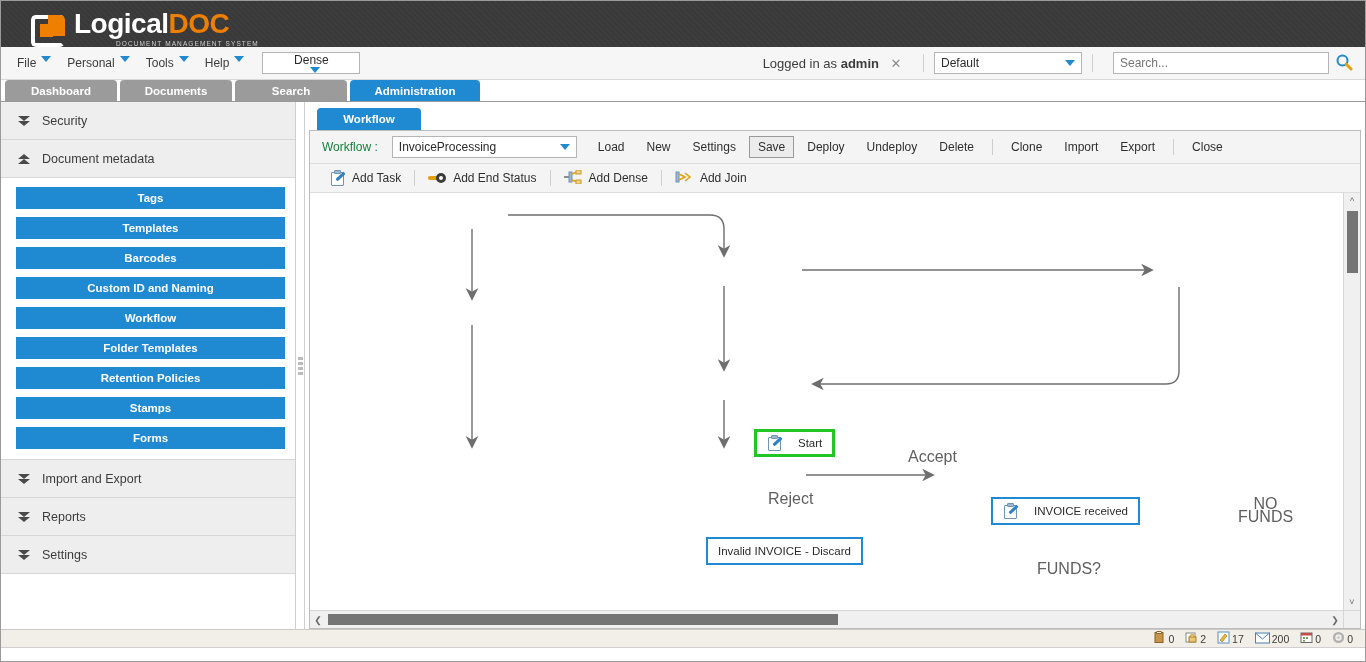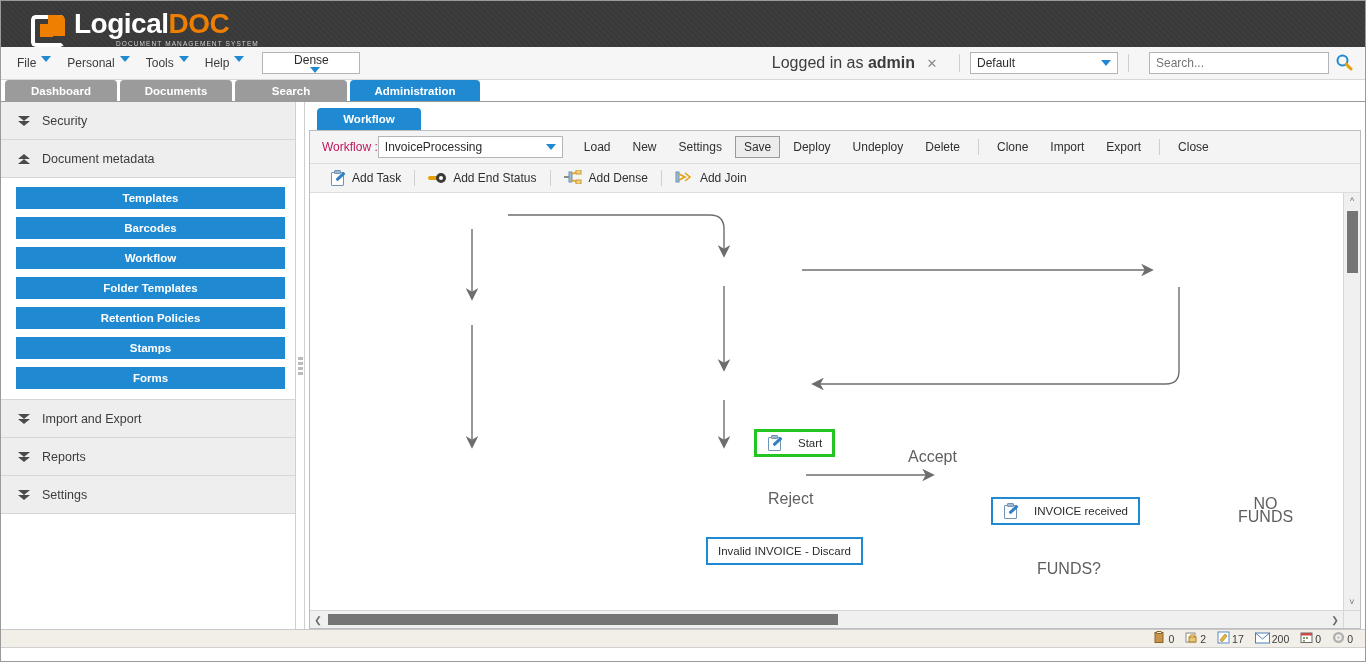--- a/index.html
+++ b/index.html
@@ -79,30 +79,30 @@
     font-size: 12px; color: #2b2b2b; cursor: pointer;
   }
   .combo .cb-val { flex: 1; }
   .combo .cb-arrow {
     width: 0; height: 0; margin-left: 8px;
     border-left: 5px solid transparent; border-right: 5px solid transparent;
     border-top: 6px solid #1f8ad2;
   }
   .dense-combo { width: 98px; margin-left: 10px; flex-direction: column; }
   .spacer { flex: 1; }
-  .logged-in { font-size: 16px; color: #3c3c3c; margin-right: 10px; }
+  .logged-in { font-size: 13px; color: #3c3c3c; margin-right: 10px; }
   .logged-in b { font-weight: bold; }
   .x-close {
     color: #8c8c8c; font-size: 13px; cursor: pointer; margin-right: 10px;
     width: 14px; text-align: center;
   }
   .vsep { width: 1px; height: 18px; background: #cfcfcf; margin: 0 10px; }
   .default-combo { width: 148px; }
   .searchbox {
-    margin-left: 10px; height: 22px; width: 180px;
+    margin-left: 10px; height: 22px; width: 216px;
     background: #fff; border: 1px solid #b5b5b5;
     display: flex; align-items: center; padding: 0 6px;
     font-size: 12px; color: #8d8d8d;
   }
   .search-icon-wrap { margin-left: 6px; margin-right: 4px; }
 
   
   .maintabs {
     height: 22px; flex: 0 0 22px;
     background: #ffffff;
@@ -182,21 +182,21 @@
     border: 1px solid #bdbdbd;
     display: flex; flex-direction: column;
     background: #ffffff;
   }
   .wf-toolbar {
     height: 33px; flex: 0 0 33px;
     background: #f4f4f4; border-bottom: 1px solid #dddddd;
     display: flex; align-items: center; padding: 0 12px;
     font-size: 12px; color: #2f2f2f;
   }
-  .wf-label { margin-right: 0; color: #be185d; }
+  .wf-label { margin-right: 14px; color: #15803d; }
   .wf-combo { width: 185px; height: 22px; }
   .tb-btn {
     padding: 3px 8px; margin: 0 2px; cursor: pointer; white-space: nowrap;
     border: 1px solid transparent;
   }
   .tb-btn.pressed { border: 1px solid #9a9a9a; background: #ececec; }
   .tb-sep { width: 1px; height: 16px; background: #cfcfcf; margin: 0 7px; }
   .tb-first { margin-left: 12px; }
 
   .wf-toolbar2 {
@@ -383,22 +383,24 @@
         <span class="acc-ico">
           <svg width="14" height="12" viewBox="0 0 14 12">
               <path d="M1 6 L7 1 L13 6 Z" fill="#4a4a4a"></path>
               <path d="M1 11 L7 6 L13 11 Z" fill="#4a4a4a"></path>
             </svg>
         </span>
         <span>Document metadata</span>
       </div>
 
       <div class="acc-body">
+        <div class="side-btn">Tags</div>
         <div class="side-btn">Templates</div>
         <div class="side-btn">Barcodes</div>
+        <div class="side-btn">Custom ID and Naming</div>
         <div class="side-btn">Workflow</div>
         <div class="side-btn">Folder Templates</div>
         <div class="side-btn">Retention Policies</div>
         <div class="side-btn">Stamps</div>
         <div class="side-btn">Forms</div>
       </div>
 
       <div class="acc-header">
         <span class="acc-ico">
           <svg width="14" height="12" viewBox="0 0 14 12">

